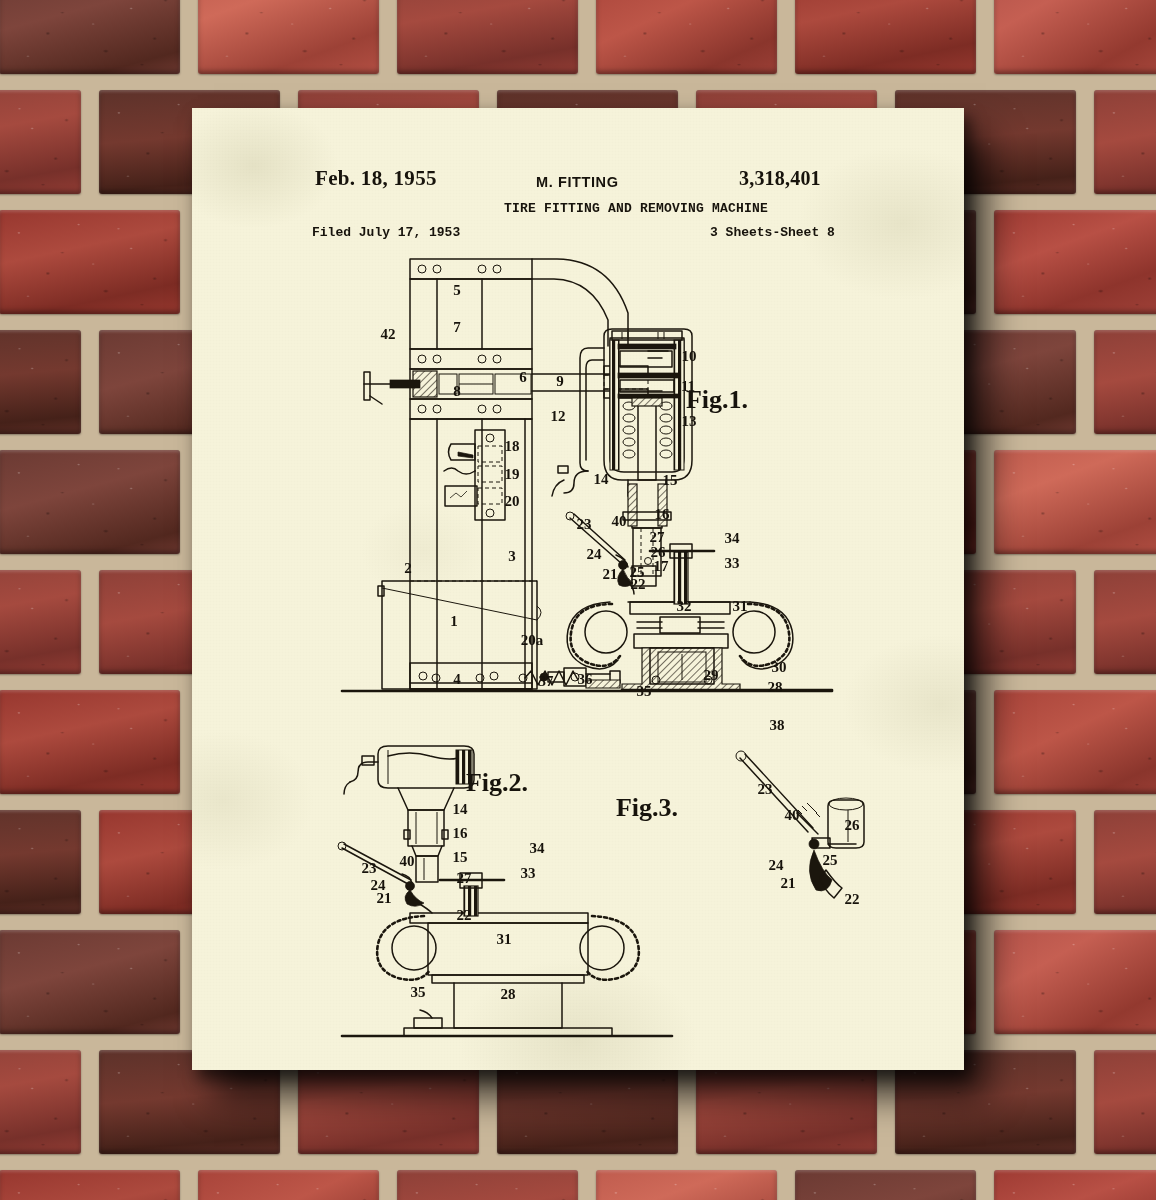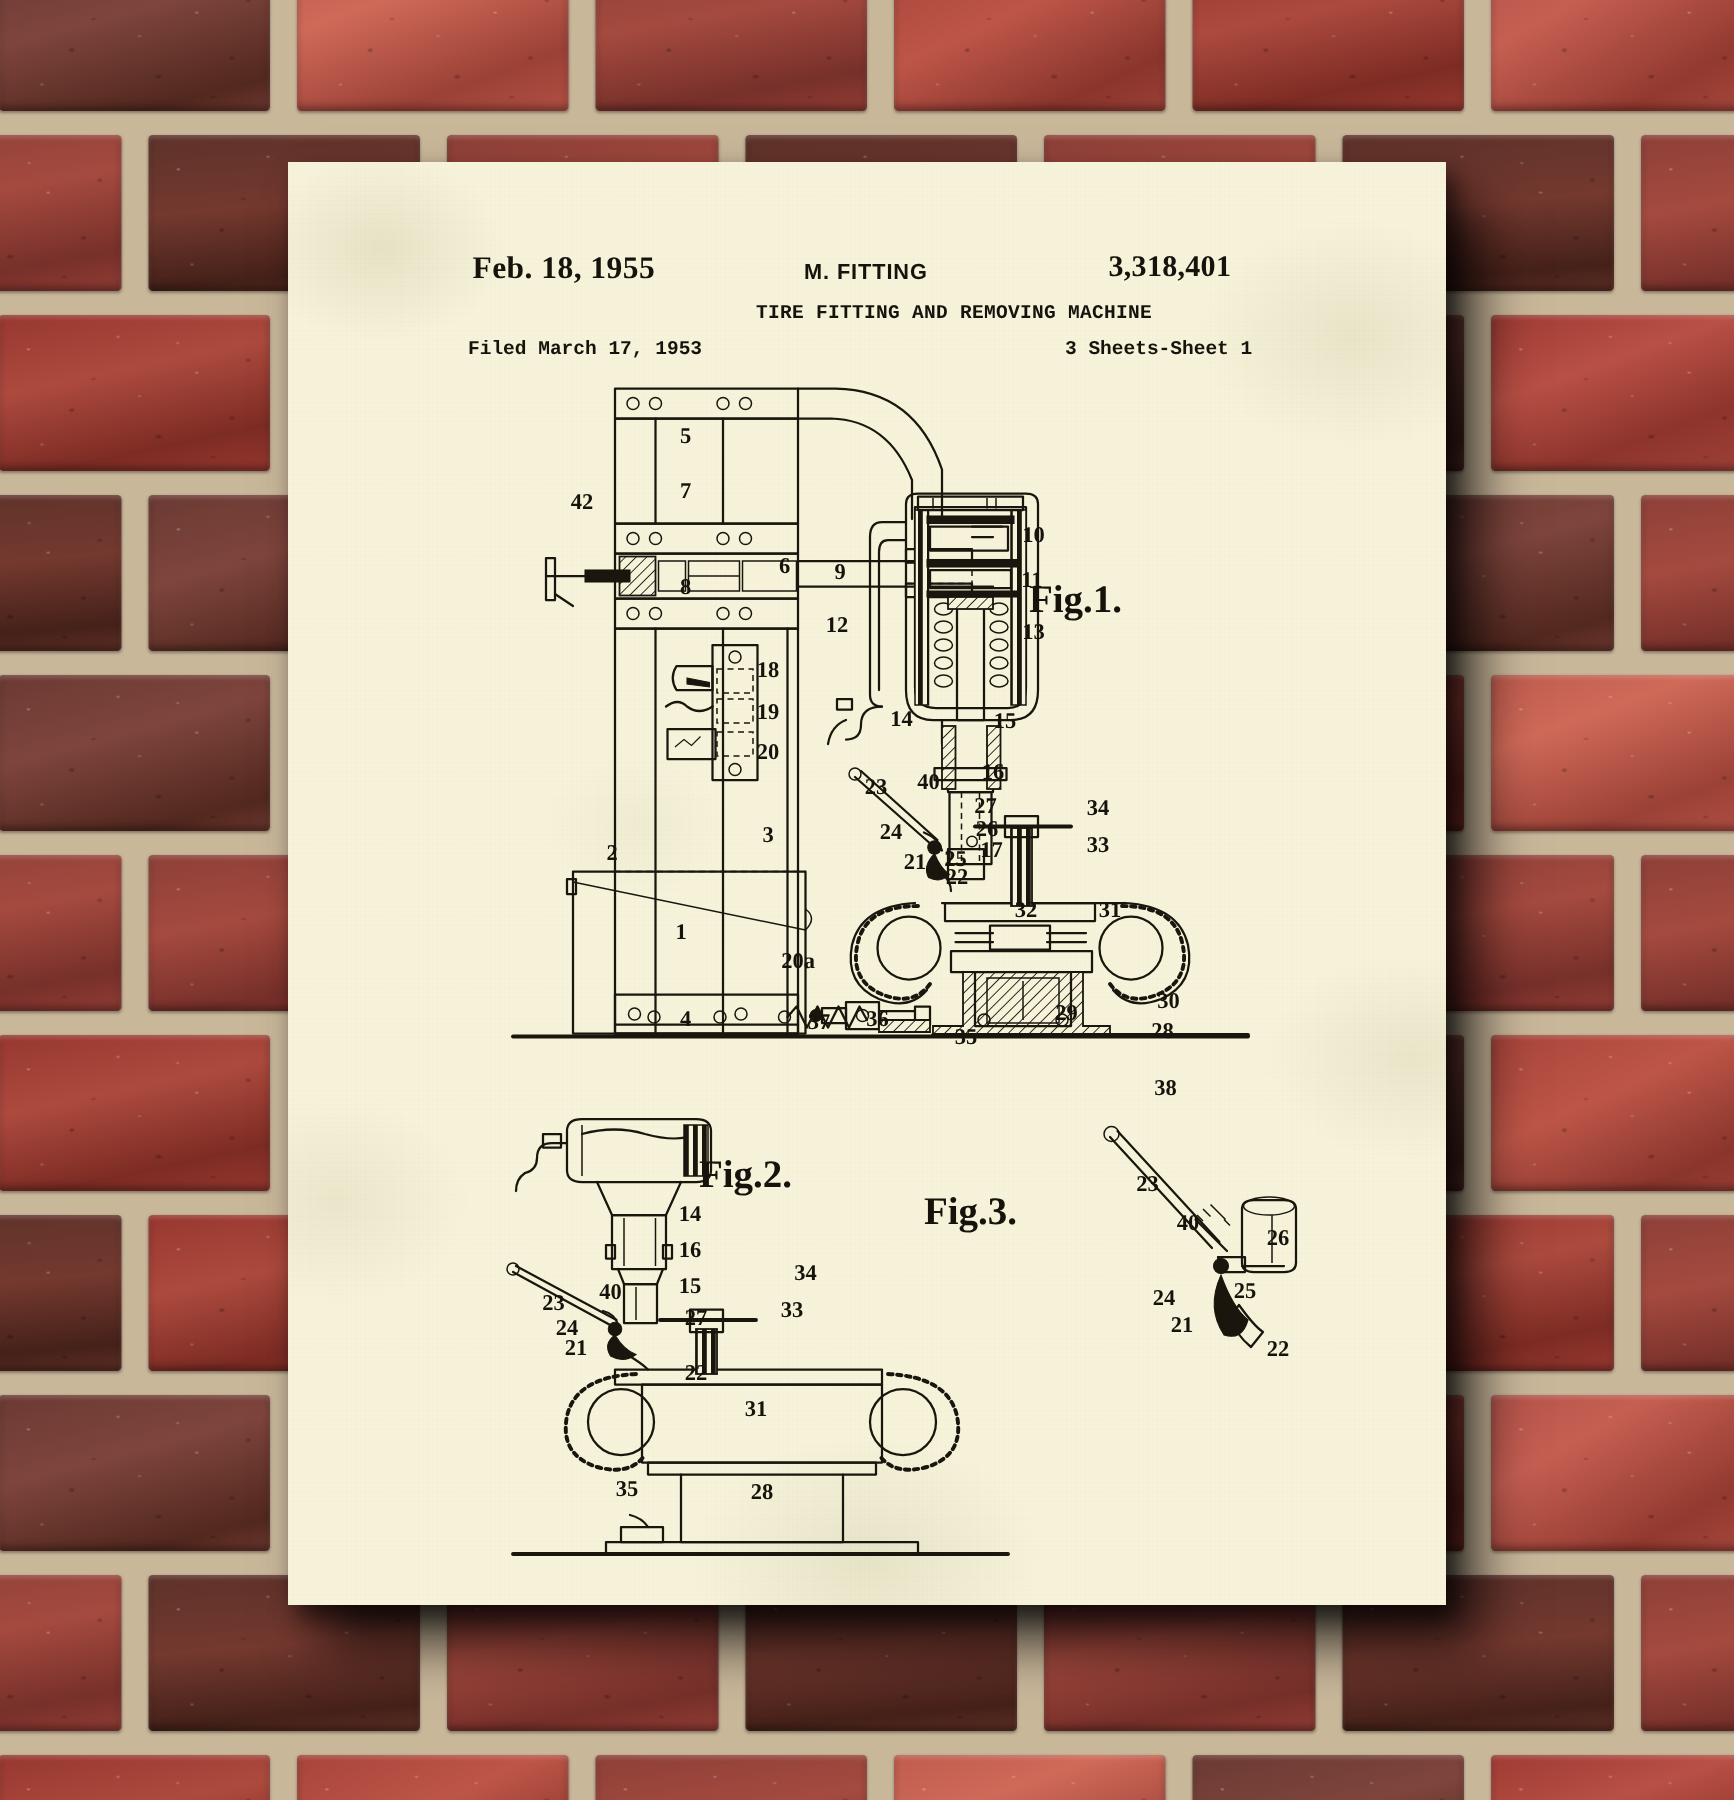--- a/index.html
+++ b/index.html
@@ -195,22 +195,22 @@
       <div class="brick b0" style="left: 1194px;"></div>
     </div>
   </div>
 
 <div id="poster">
 
   <div class="hdr" id="hdr-date">Feb. 18, 1955</div>
   <div class="hdr" id="hdr-inventor">M. FITTING</div>
   <div class="hdr" id="hdr-patno">3,318,401</div>
   <div class="hdr" id="hdr-title">TIRE FITTING AND REMOVING MACHINE</div>
-  <div class="hdr" id="hdr-filed">Filed March 17, 1953</div>
-  <div class="hdr" id="hdr-sheets">3 Sheets-Sheet 1</div>
+  <div class="hdr" id="hdr-filed">Filed July 17, 1953</div>
+  <div class="hdr" id="hdr-sheets">3 Sheets-Sheet 8</div>
 
   <svg id="drawing" viewBox="0 0 772 962">
     <defs>
       <pattern id="hatchP" width="5" height="5" patternUnits="userSpaceOnUse" patternTransform="rotate(45)">
         <rect width="5" height="5" fill="#f6f3da"></rect>
         <line x1="0" y1="0" x2="0" y2="5" stroke="#1b160d" stroke-width="1.2"></line>
       </pattern>
       <pattern id="hatchN" width="5" height="5" patternUnits="userSpaceOnUse" patternTransform="rotate(-45)">
         <rect width="5" height="5" fill="#f6f3da"></rect>
         <line x1="0" y1="0" x2="0" y2="5" stroke="#1b160d" stroke-width="1.2"></line>

